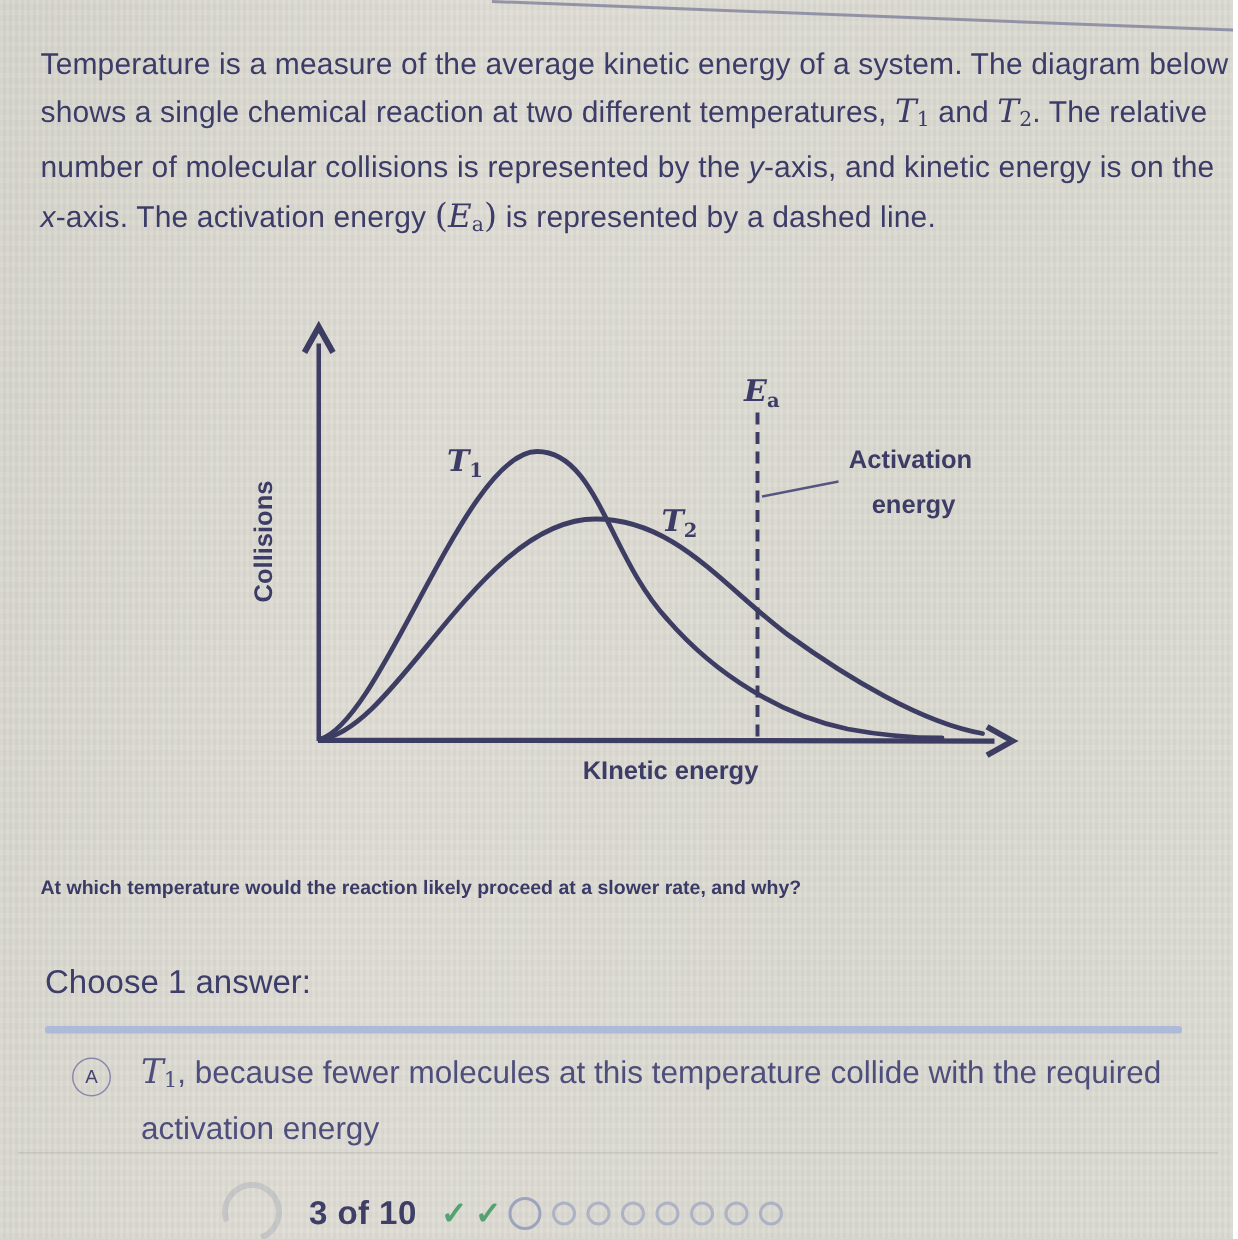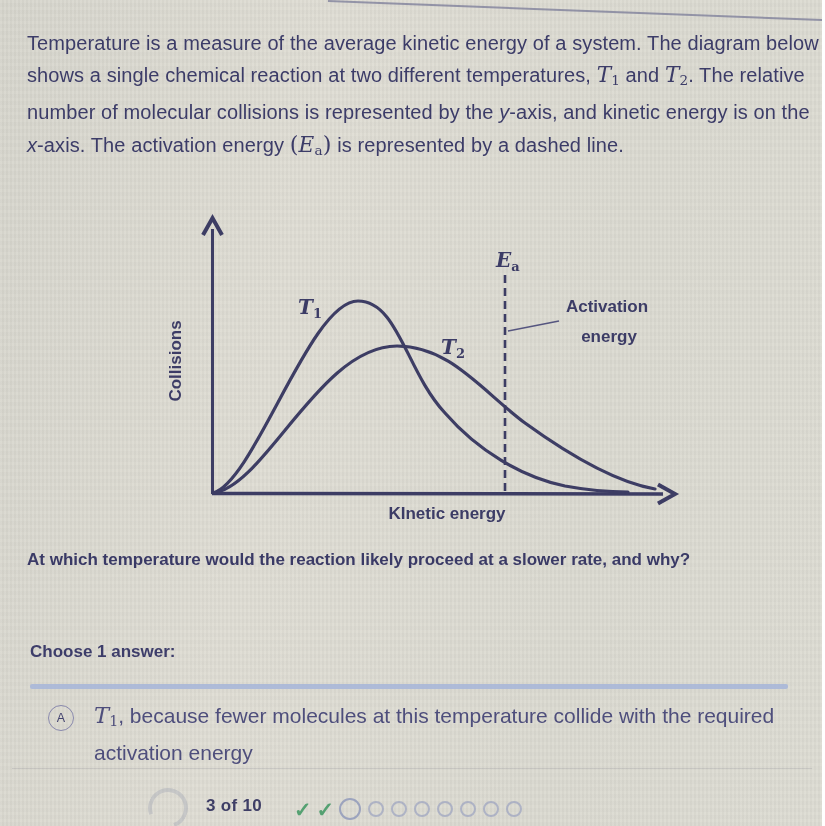--- a/index.html
+++ b/index.html
@@ -28,27 +28,27 @@
     font-size:20px;line-height:32px;font-weight:500;
     letter-spacing:.1px;
   }
   .seg-n{}
   .seg-i{font-style:italic;}
   .seg-m{font-family:"DejaVu Serif","Liberation Serif",serif;font-style:italic;font-size:1.08em;}
   .seg-sub{font-family:"DejaVu Serif","Liberation Serif",serif;font-size:.68em;vertical-align:-0.2em;}
   .seg-p{font-family:"DejaVu Serif","Liberation Serif",serif;font-size:1.12em;}
   .diagram{position:absolute;left:160px;top:213px;width:530px;height:318px;}
   .question{
-    position:absolute;left:27px;top:544px;width:792px;
-    font-size:17px;line-height:32px;font-weight:600;
+    position:absolute;left:27px;top:576px;width:792px;
+    font-size:13px;line-height:32px;font-weight:600;
     color:#3a3a66;
   }
   .choose{
     position:absolute;left:30px;top:642px;
-    font-size:17px;font-weight:700;color:#3d3d6a;
+    font-size:22px;font-weight:400;color:#3d3d6a;
   }
   .divider{
     position:absolute;left:30px;top:684px;width:758px;height:5px;
     background:#a9b7d8;border-radius:2px;opacity:.9;
   }
   .answer-row{
     position:absolute;left:36px;top:700px;width:760px;
     display:flex;align-items:flex-start;cursor:pointer;
   }
   .radio{
@@ -65,21 +65,21 @@
     position:absolute;left:12px;top:768px;width:800px;height:1px;
     background:rgba(90,90,115,.14);
   }
   .loader-icon{
     position:absolute;left:148px;top:788px;width:32px;height:32px;
     border:4px solid rgba(150,155,175,.32);border-radius:50%;
     border-bottom-color:transparent;transform:rotate(25deg);
   }
   .progress-text{
     position:absolute;left:206px;top:796px;
-    font-size:17px;font-weight:700;color:#3e3e66;letter-spacing:.3px;
+    font-size:22px;font-weight:700;color:#3e3e66;letter-spacing:.3px;
   }
   .progress-dots{
     position:absolute;left:294px;top:794px;height:30px;
     display:flex;align-items:center;gap:7px;
   }
   .p-done{font-size:21px;line-height:21px;font-weight:700;margin-right:-2px;}
   .p-current{width:18px;height:18px;border-radius:50%;border:2px solid rgba(140,150,185,.8);}
   .p-todo{width:12px;height:12px;border-radius:50%;border:2px solid rgba(150,158,190,.65);}
   svg text{fill:#3c3c66;}
   .svg-axis-label{font-family:"Liberation Sans",sans-serif;font-size:17px;font-weight:700;}

